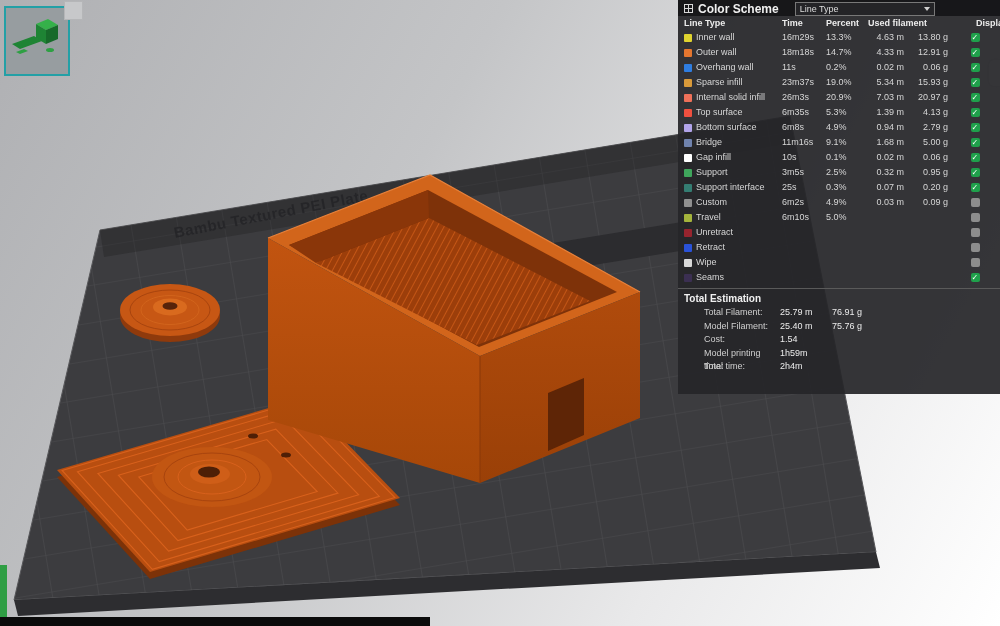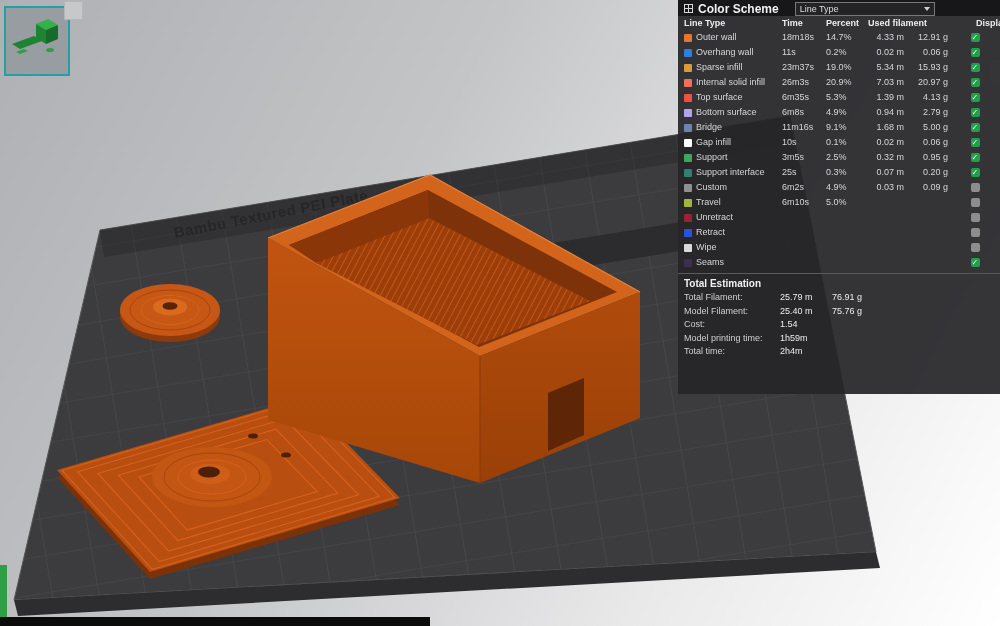--- a/index.html
+++ b/index.html
@@ -62,21 +62,21 @@
   }
   .checkbox[data-state="on"]{background:#1fa04b;}
   .checkbox[data-state="on"]::after{
     content:"\2713";position:absolute;left:1px;top:-3px;color:#fff;font-size:8px;font-weight:bold;
   }
   .checkbox[data-state="off"]{background:#8d8d8d;}
 
   .totals{border-top:1px solid #5a5a5a;margin-top:3px;padding:3px 6px 4px 6px;}
   .tt{font-weight:bold;color:#f0f0f0;font-size:10px;height:14px;line-height:14px;}
   .trow{display:grid;grid-template-columns:96px 52px 56px 1fr;height:13.5px;line-height:13.5px;}
-  .tl{color:#cfcfcf;}
+  .tl{color:#cfcfcf;margin-left:20px;}
   .tv{color:#ececec;}
 
   
   .side-tab{
     position:absolute;right:0;top:60px;width:11px;height:26px;z-index:6;
     background:#fafafa;border-radius:5px 0 0 5px;box-shadow:0 0 3px rgba(0,0,0,0.25);
   }
   .left-strip{position:absolute;left:0;top:565px;width:7px;height:61px;background:#2f9e44;z-index:6;}
   .bottom-bar{position:absolute;left:0;top:617px;width:430px;height:9px;background:#0b0b0b;z-index:7;}
 </style>
@@ -178,20 +178,31 @@
 
   <div class="lhead">
     <span>Line Type</span>
     <span>Time</span>
     <span>Percent</span>
     <span>Used filament</span>
     <span class="h-disp">Display</span>
   </div>
 
   <div class="lrow">
+    <span class="sw" style="background: rgb(223, 211, 47);"></span>
+    <span class="ct">Inner wall</span>
+    <span class="cv">16m29s</span>
+    <span class="cv">13.3%</span>
+    <span class="cv num">4.63 m</span>
+    <span class="cv num">13.80 g</span>
+    <span class="cbwrap">
+        <span class="checkbox" data-state="on"></span>
+      </span>
+  </div>
+  <div class="lrow">
     <span class="sw" style="background: rgb(229, 118, 47);"></span>
     <span class="ct">Outer wall</span>
     <span class="cv">18m18s</span>
     <span class="cv">14.7%</span>
     <span class="cv num">4.33 m</span>
     <span class="cv num">12.91 g</span>
     <span class="cbwrap">
         <span class="checkbox" data-state="on"></span>
       </span>
   </div>

